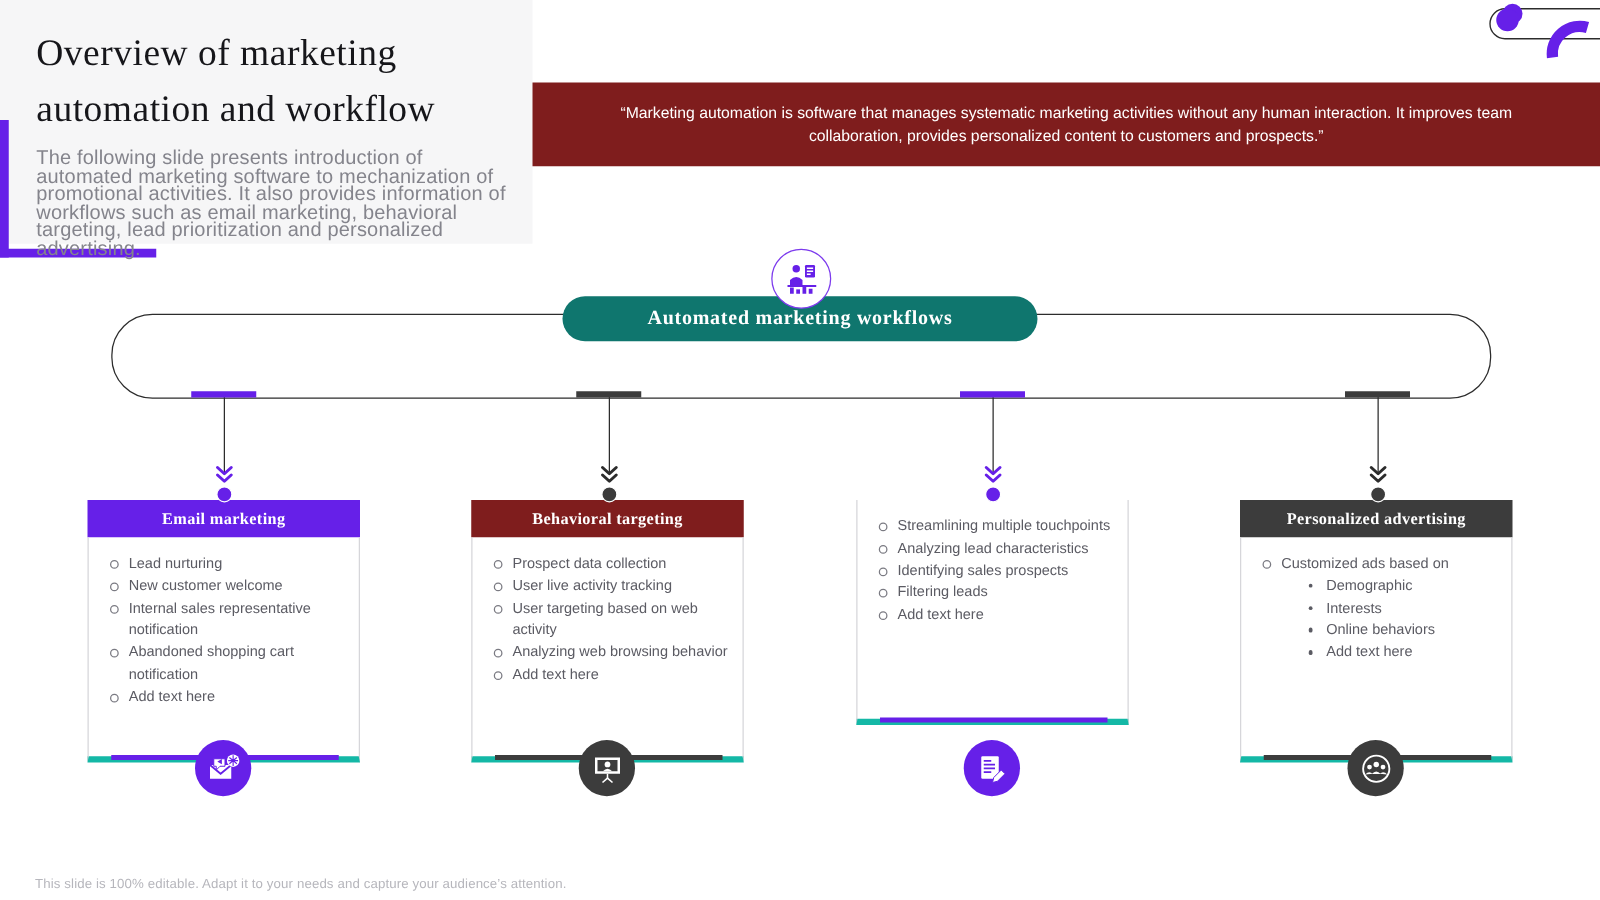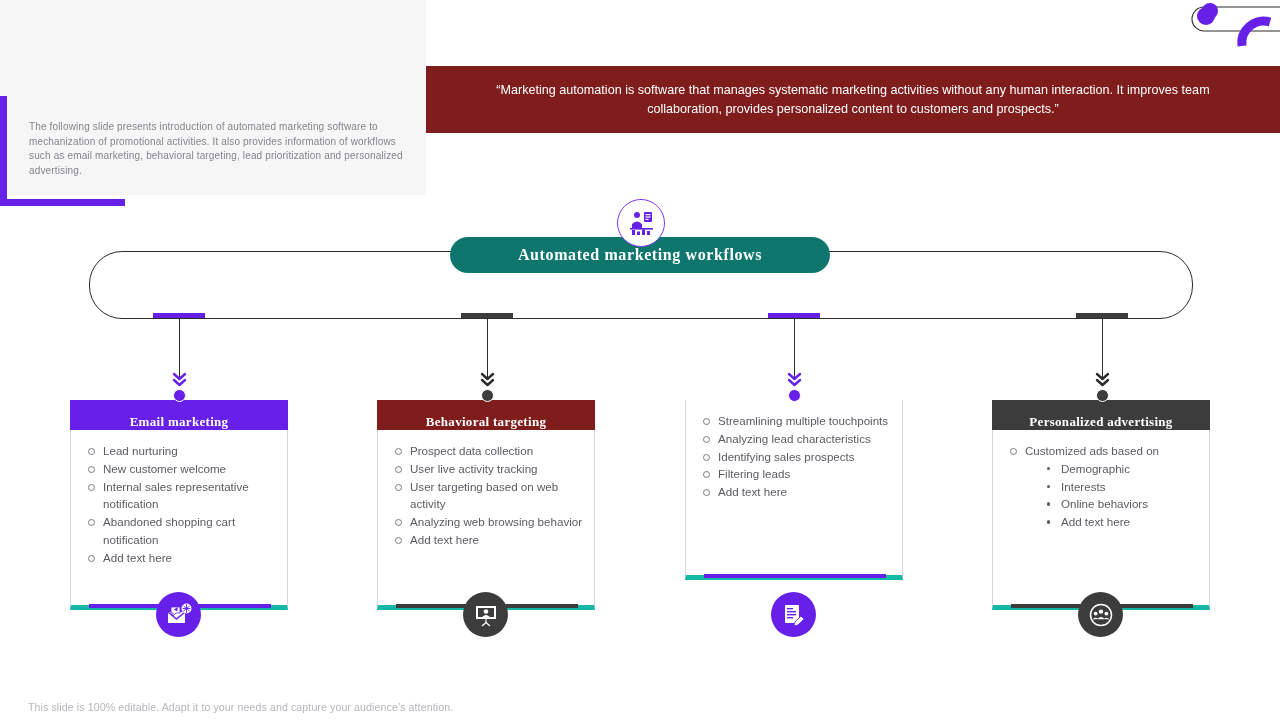--- a/index.html
+++ b/index.html
@@ -21,21 +21,21 @@
     position:absolute;left:0;top:199px;width:125px;height:7px;background:#6620e8;
   }
   .page-title{
     position:absolute;left:29px;top:20px;width:396px;
     font-family:"Liberation Serif", serif;
     font-size:30px;line-height:45px;color:#16161a;letter-spacing:.4px;
     font-weight:400;
   }
   .page-subtitle{
     position:absolute;left:29px;top:120px;width:378px;
-    font-size:10px;line-height:14.6px;color:#84848c;letter-spacing:.15px;
+    font-size:16px;line-height:14.6px;color:#84848c;letter-spacing:.15px;
   }
 
   
   .deco{position:absolute;right:0;top:0;width:110px;height:55px;}
   
   .quote-banner{
     position:absolute;left:426px;top:66px;width:854px;height:67px;
     background:#7f1d1d;display:flex;align-items:center;justify-content:center;
   }
   .quote-text{
@@ -71,21 +71,21 @@
 
   
   .node-dot{
     position:absolute;width:11px;height:11px;border-radius:50%;
     border:1.6px solid #ffffff;z-index:6;
   }
 
   
   .card{position:absolute;top:400px;width:218px;}
   .card-head{
-    height:30px;display:flex;align-items:flex-end;justify-content:center;
+    height:30px;display:flex;align-items:center;justify-content:center;
   }
   .card-head span{
     font-family:"Liberation Serif", serif;font-weight:700;font-size:13px;color:#ffffff;
     letter-spacing:.3px;
   }
   .card-body{
     position:relative;height:180px;
     border-left:1px solid #d6d6da;border-right:1px solid #d6d6da;border-bottom:5px solid #14b8a6;
     background:#fff;padding:12px 6px 0 12px;box-sizing:border-box;
   }
@@ -120,20 +120,21 @@
   }
 </style>
 </head>
 <body>
 
 <div class="slide">
 
   <div class="title-panel"></div>
   <div class="title-accent-v"></div>
   <div class="title-accent-h"></div>
+  <div class="page-title">Overview of marketing automation and workflow</div>
   <div class="page-subtitle">The following slide presents introduction of automated marketing software to mechanization of promotional activities. It also provides information of workflows such as email marketing, behavioral targeting, lead prioritization and personalized advertising.</div>
 
   <div class="deco">
     <svg width="110" height="55" viewBox="0 0 110 55">
       <rect x="22" y="7" width="105" height="24" rx="12" fill="none" stroke="#2c2c2c" stroke-width="1.1"></rect>
       <circle cx="40" cy="11" r="8" fill="#6620e8"></circle>
       <circle cx="36" cy="16" r="9" fill="#6620e8"></circle>
       <path d="M72 46 A22 22 0 0 1 100 22" fill="none" stroke="#6620e8" stroke-width="9" stroke-linecap="butt"></path>
     </svg>
   </div>

